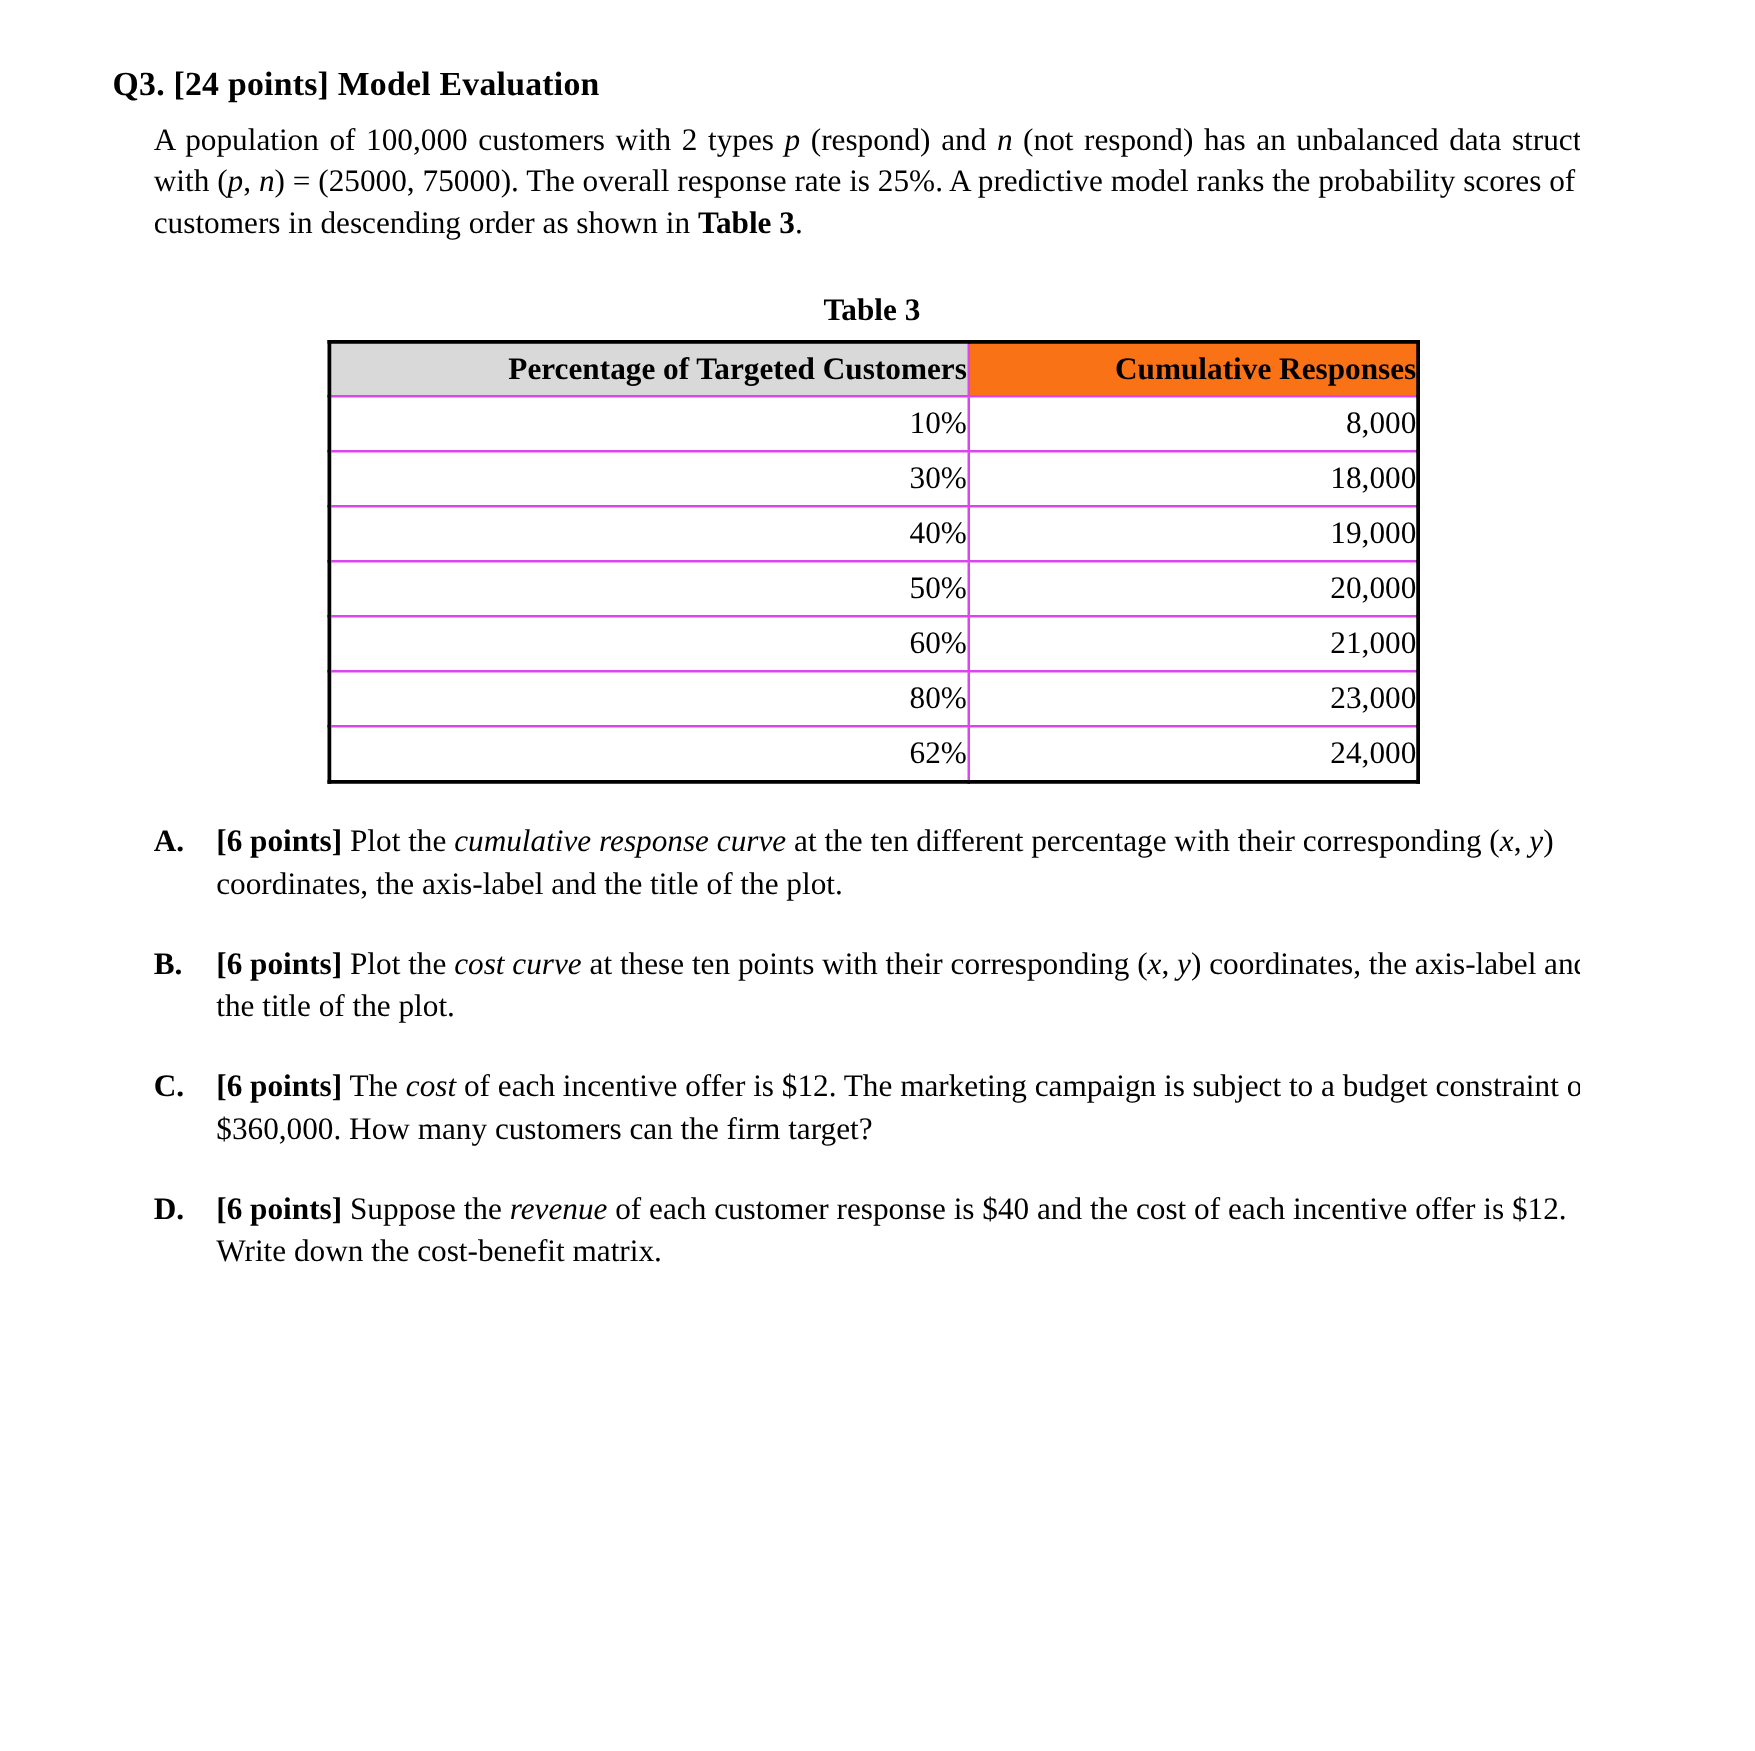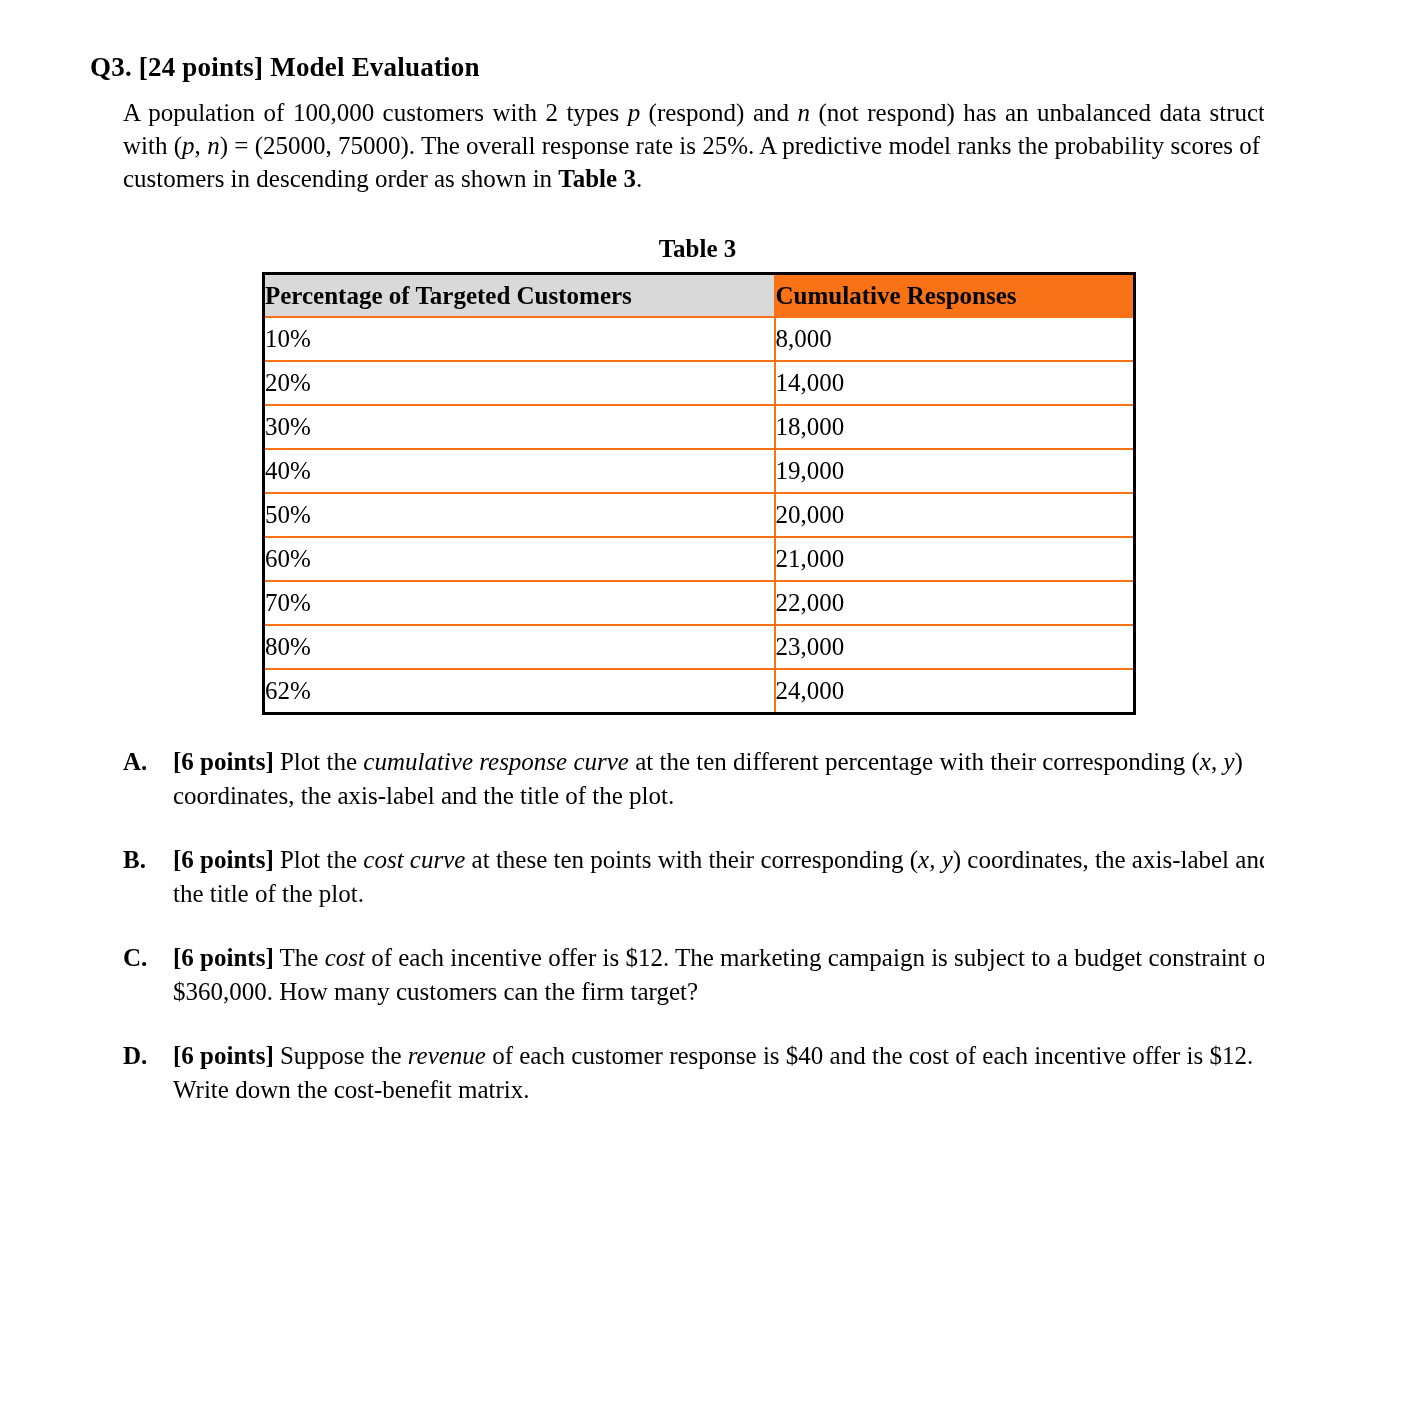--- a/index.html
+++ b/index.html
@@ -39,22 +39,22 @@
   }
   table.data-table {
     margin-left: 262px;
     width: 871px;
     border-collapse: collapse;
     border: 3px solid #000000;
     table-layout: fixed;
   }
   table.data-table th,
   table.data-table td {
-    border: 2px solid #f97316;
-    text-align: left;
+    border: 2px solid #d946ef;
+    text-align: right;
     vertical-align: middle;
     font-size: 25px;
     padding: 0;
   }
   table.data-table th {
     font-weight: bold;
     height: 41px;
   }
   table.data-table td {
     height: 42px;
@@ -105,42 +105,34 @@
         <th style="background-color: rgb(217, 217, 217);">Percentage of Targeted Customers</th>
         <th style="background-color: #f97316;">Cumulative Responses</th>
       </tr>
     </thead>
     <tbody>
       <tr>
         <td>10%</td>
         <td>8,000</td>
       </tr>
       <tr>
-        <td>20%</td>
-        <td>14,000</td>
-      </tr>
-      <tr>
         <td>30%</td>
         <td>18,000</td>
       </tr>
       <tr>
         <td>40%</td>
         <td>19,000</td>
       </tr>
       <tr>
         <td>50%</td>
         <td>20,000</td>
       </tr>
       <tr>
         <td>60%</td>
         <td>21,000</td>
-      </tr>
-      <tr>
-        <td>70%</td>
-        <td>22,000</td>
       </tr>
       <tr>
         <td>80%</td>
         <td>23,000</td>
       </tr>
       <tr>
         <td>62%</td>
         <td>24,000</td>
       </tr>
     </tbody>

